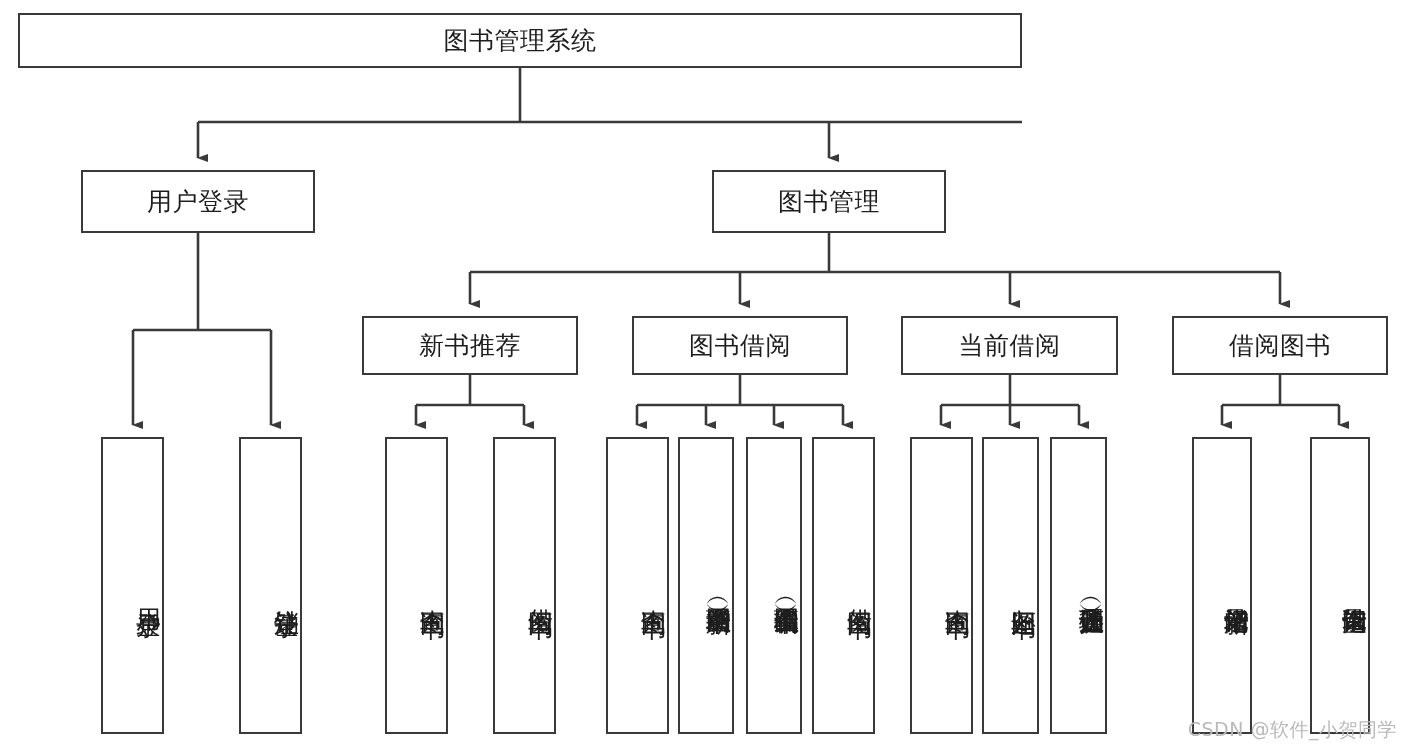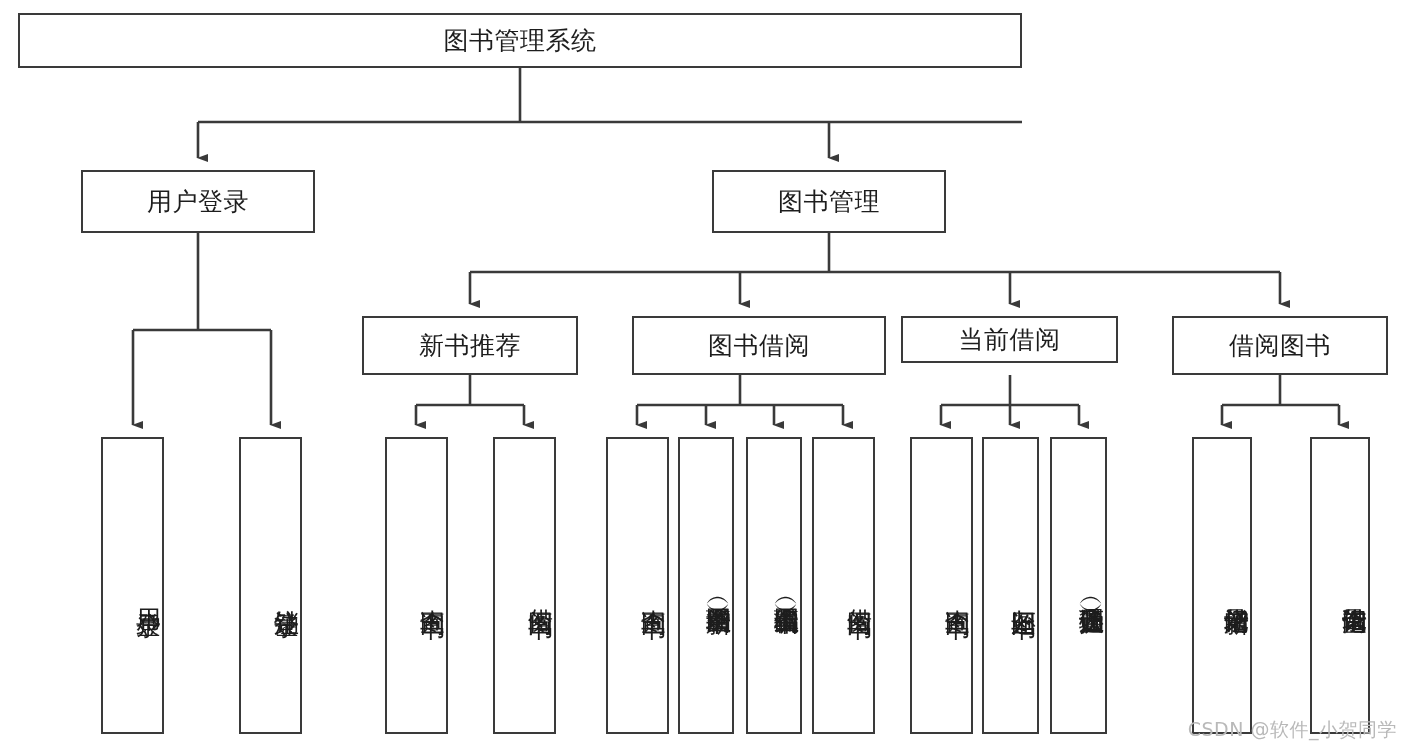--- a/index.html
+++ b/index.html
@@ -137,24 +137,24 @@
   <div class="node horiz" style="left:81px; top:170px; width:234px; height:63px;">
     <span>用户登录</span>
   </div>
   <div class="node horiz" style="left:712px; top:170px; width:234px; height:63px;">
     <span>图书管理</span>
   </div>
 
   <div class="node horiz" style="left:362px; top:316px; width:216px; height:59px;">
     <span>新书推荐</span>
   </div>
-  <div class="node horiz" style="left:632px; top:316px; width:254px; height:59px;">
+  <div class="node horiz" style="left:632px; top:316px; width:216px; height:59px;">
     <span>图书借阅</span>
   </div>
-  <div class="node horiz" style="left:901px; top:316px; width:217px; height:47px;">
+  <div class="node horiz" style="left:901px; top:316px; width:217px; height:59px;">
     <span>当前借阅</span>
   </div>
   <div class="node horiz" style="left:1172px; top:316px; width:216px; height:59px;">
     <span>借阅图书</span>
   </div>
 
   <div class="node leaf" style="left:101px; top:437px; width:63px; height:297px;">
     <span class="vtext">用户登录</span>
   </div>
   <div class="node leaf" style="left:239px; top:437px; width:63px; height:297px;">

